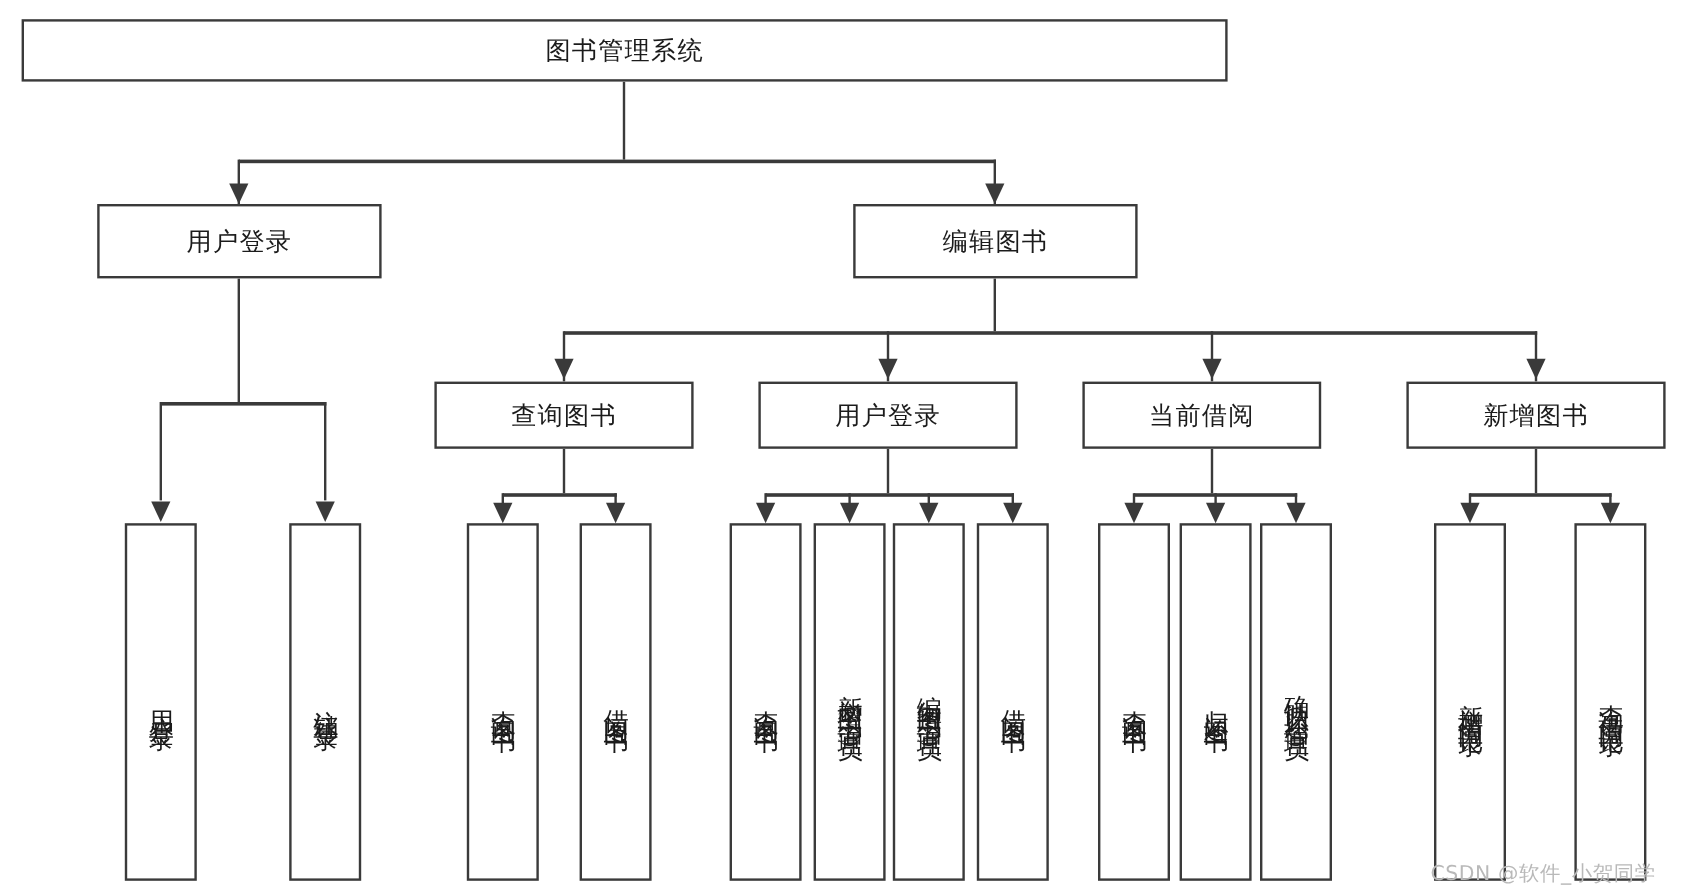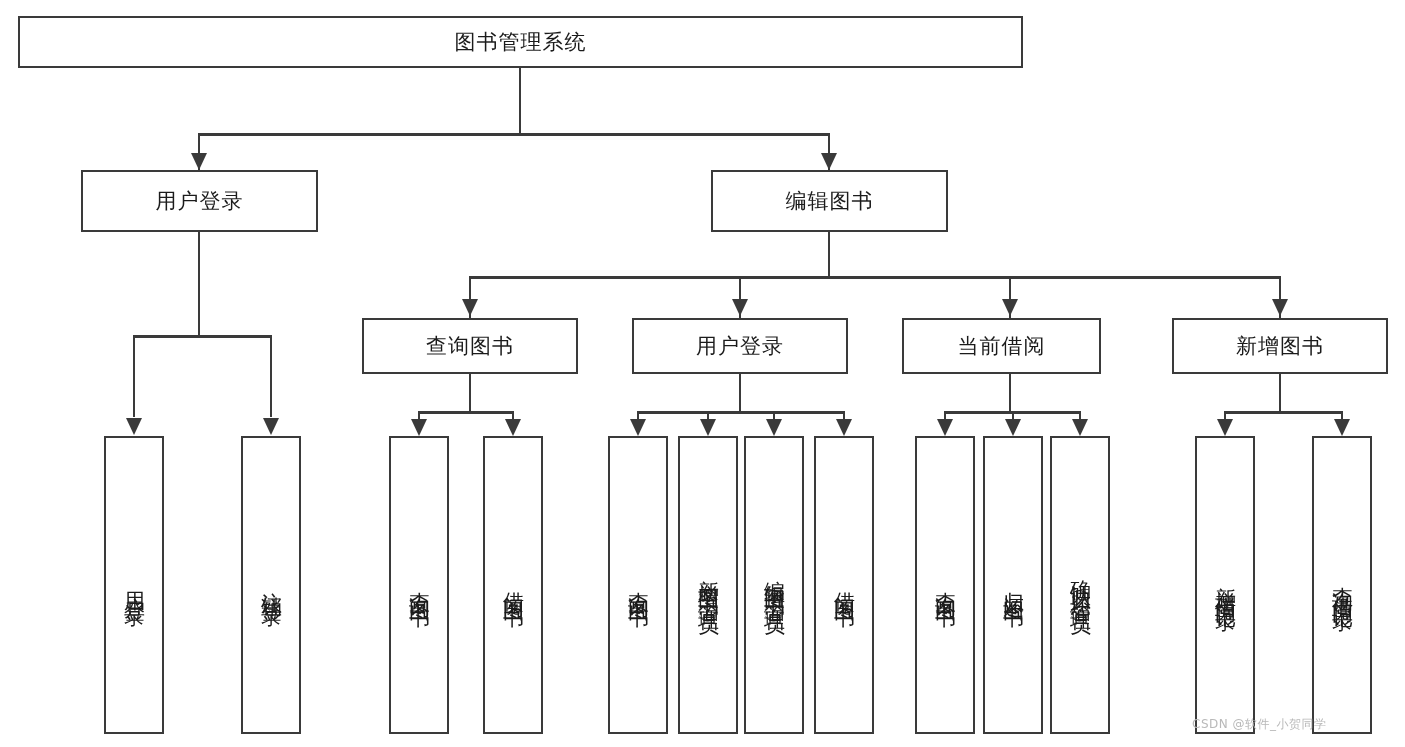--- a/index.html
+++ b/index.html
@@ -65,21 +65,21 @@
     position: absolute;
     width: 0;
     height: 0;
     border-left: 8px solid transparent;
     border-right: 8px solid transparent;
     border-top: 17px solid #3a3a3a;
   }
   
   #watermark {
     position: absolute;
-    font-size: 12px;
+    font-size: 17px;
     color: #b9b9b9;
     white-space: nowrap;
     letter-spacing: 0.5px;
     pointer-events: none;
   }
 </style>
 </head>
 <body>
 
 <div id="canvas">

